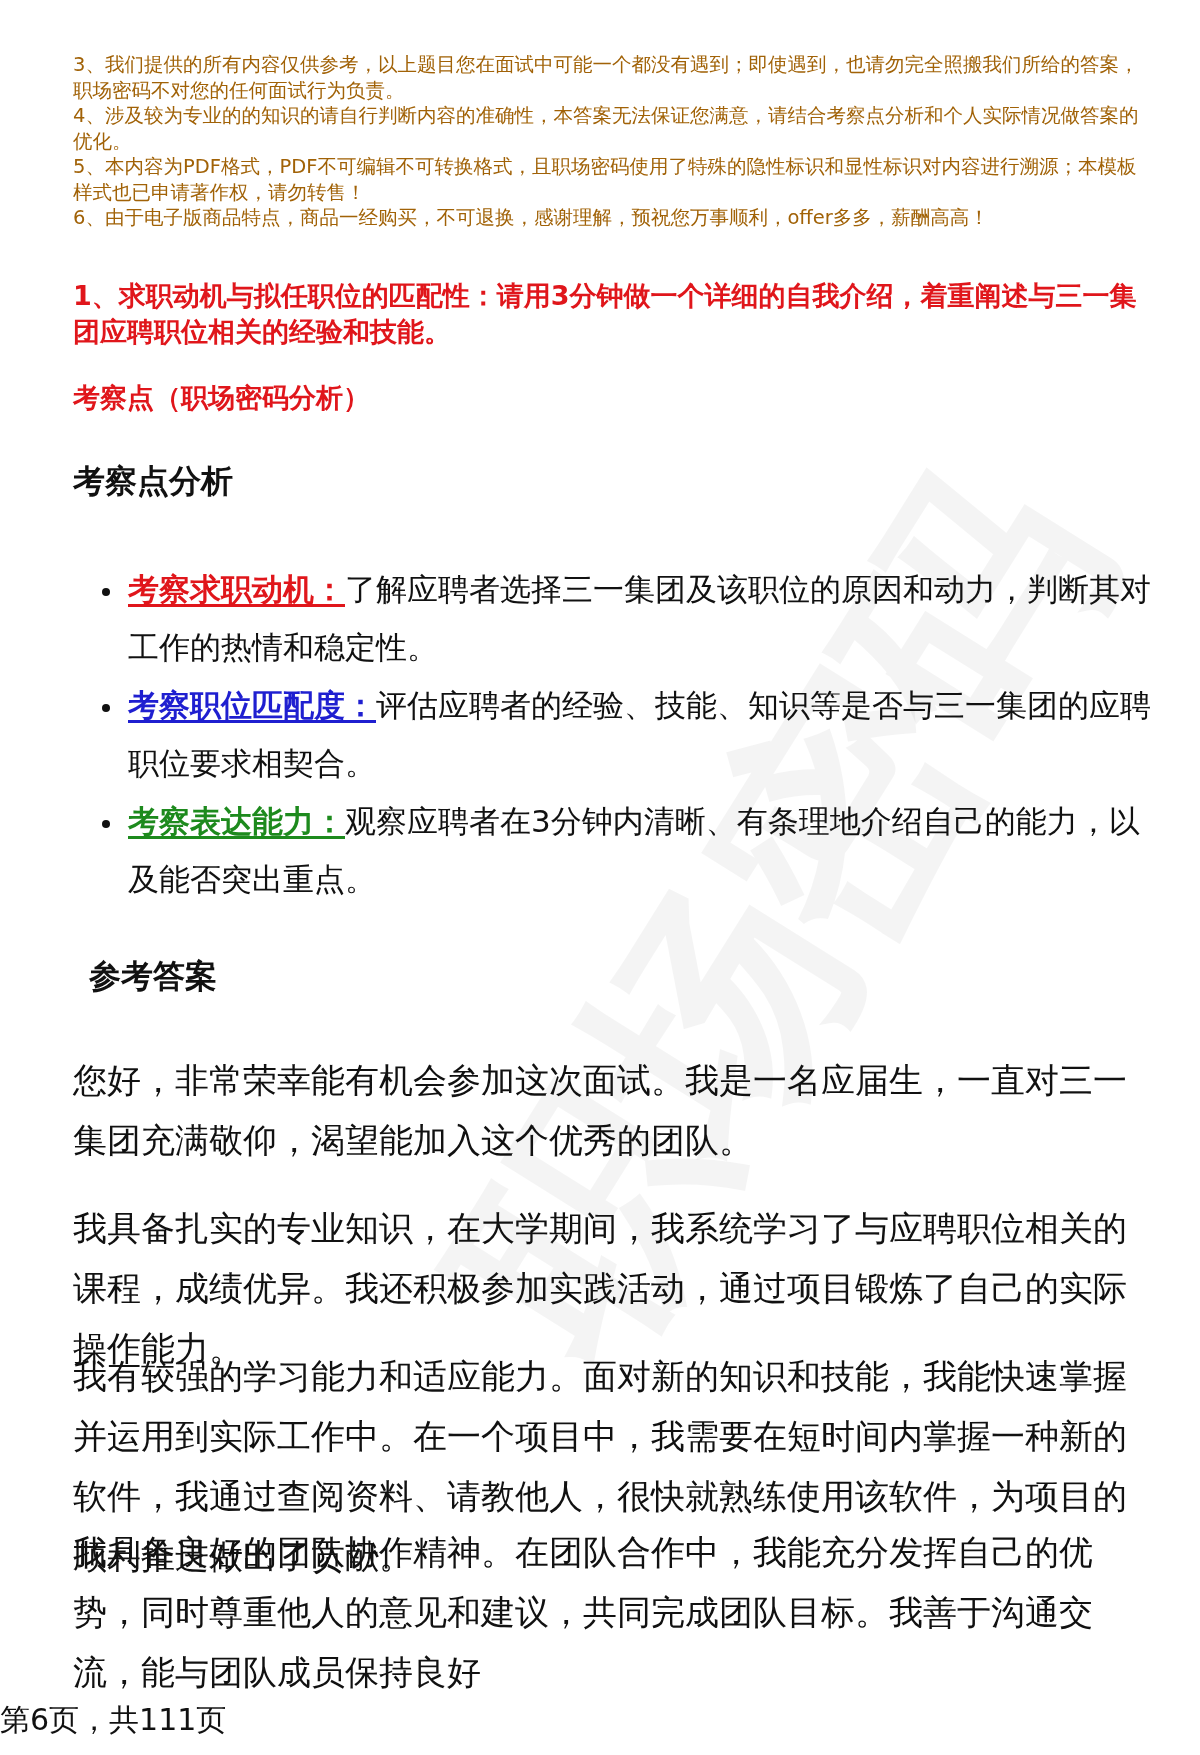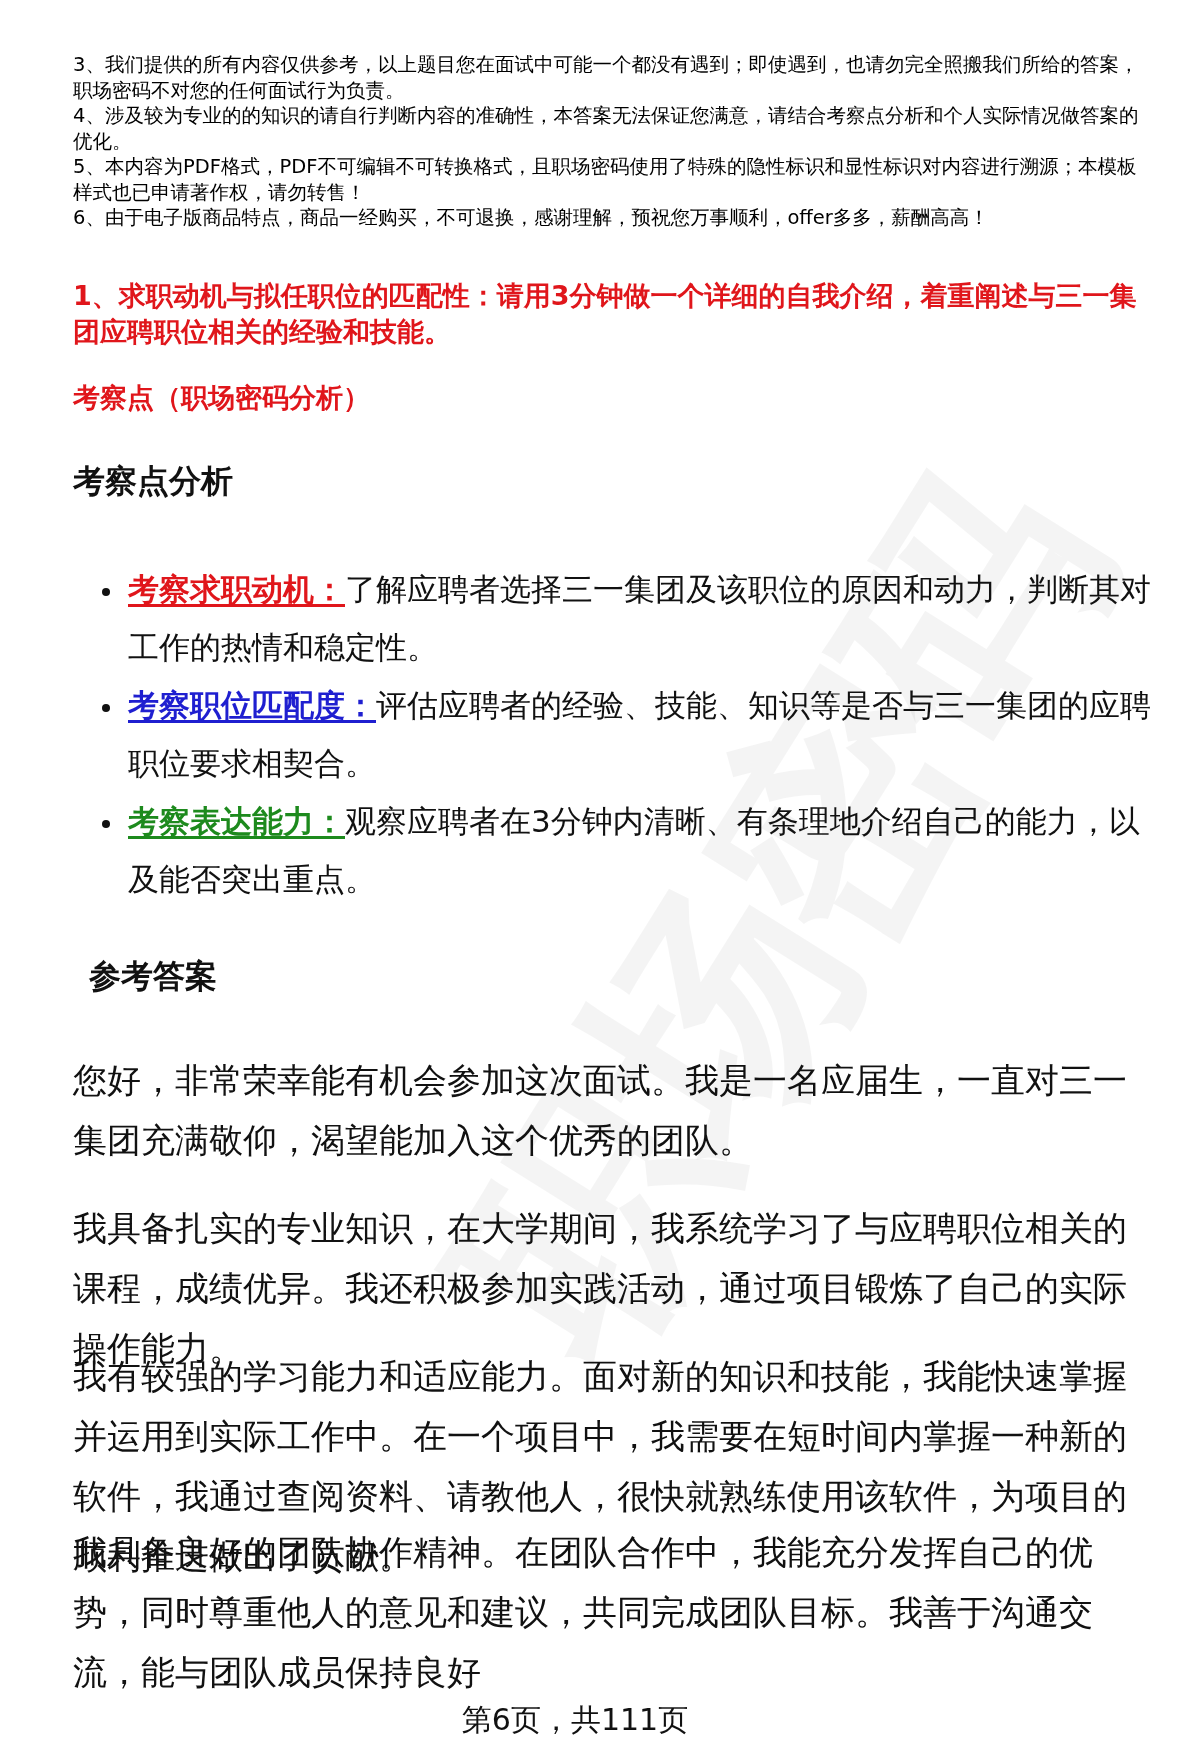--- a/index.html
+++ b/index.html
@@ -13,21 +13,21 @@
   }
   .watermark span {
     position: absolute; left: 0; top: 330px;
     font-size: 250px; font-weight: 700; color: rgba(0,0,0,0.045);
     transform: rotate(-58deg); transform-origin: 50% 50%;
     white-space: nowrap; letter-spacing: -10px;
   }
   .page { position: relative; z-index: 1; }
   .notice {
     position: absolute; left: 73px; width: 1080px;
-    font-size: 19.5px; line-height: 25.5px; color: #000000;
+    font-size: 19.5px; line-height: 25.5px; color: #a16207;
   }
   .q-title {
     position: absolute; left: 73px; top: 278px; width: 1080px;
     font-size: 27px; line-height: 36px; font-weight: 700; color: #e0161b;
   }
   .q-sub {
     position: absolute; left: 73px; top: 380px;
     font-size: 27px; font-weight: 700; color: #e0161b;
   }
   .h2 {
@@ -44,21 +44,21 @@
   }
   .bullet .key { font-weight: 700; text-decoration: underline; text-underline-offset: 4px; }
   .key-red { color: #e0161b; }
   .key-blue { color: #1f1fd0; }
   .key-green { color: #1d8a1d; }
   .para {
     position: absolute; left: 73px; width: 1080px;
     font-size: 34px; line-height: 60px; color: #111;
   }
   .footer {
-    position: absolute; left: 0; width: 1150px; top: 1700px; text-align: center;
+    position: absolute; left: 0; width: 1150px; top: 1700px; 
     font-size: 30px; color: #111;
   }
 </style>
 </head>
 <body>
 
 <div class="watermark">
   <span>职场密码</span>
 </div>
 

